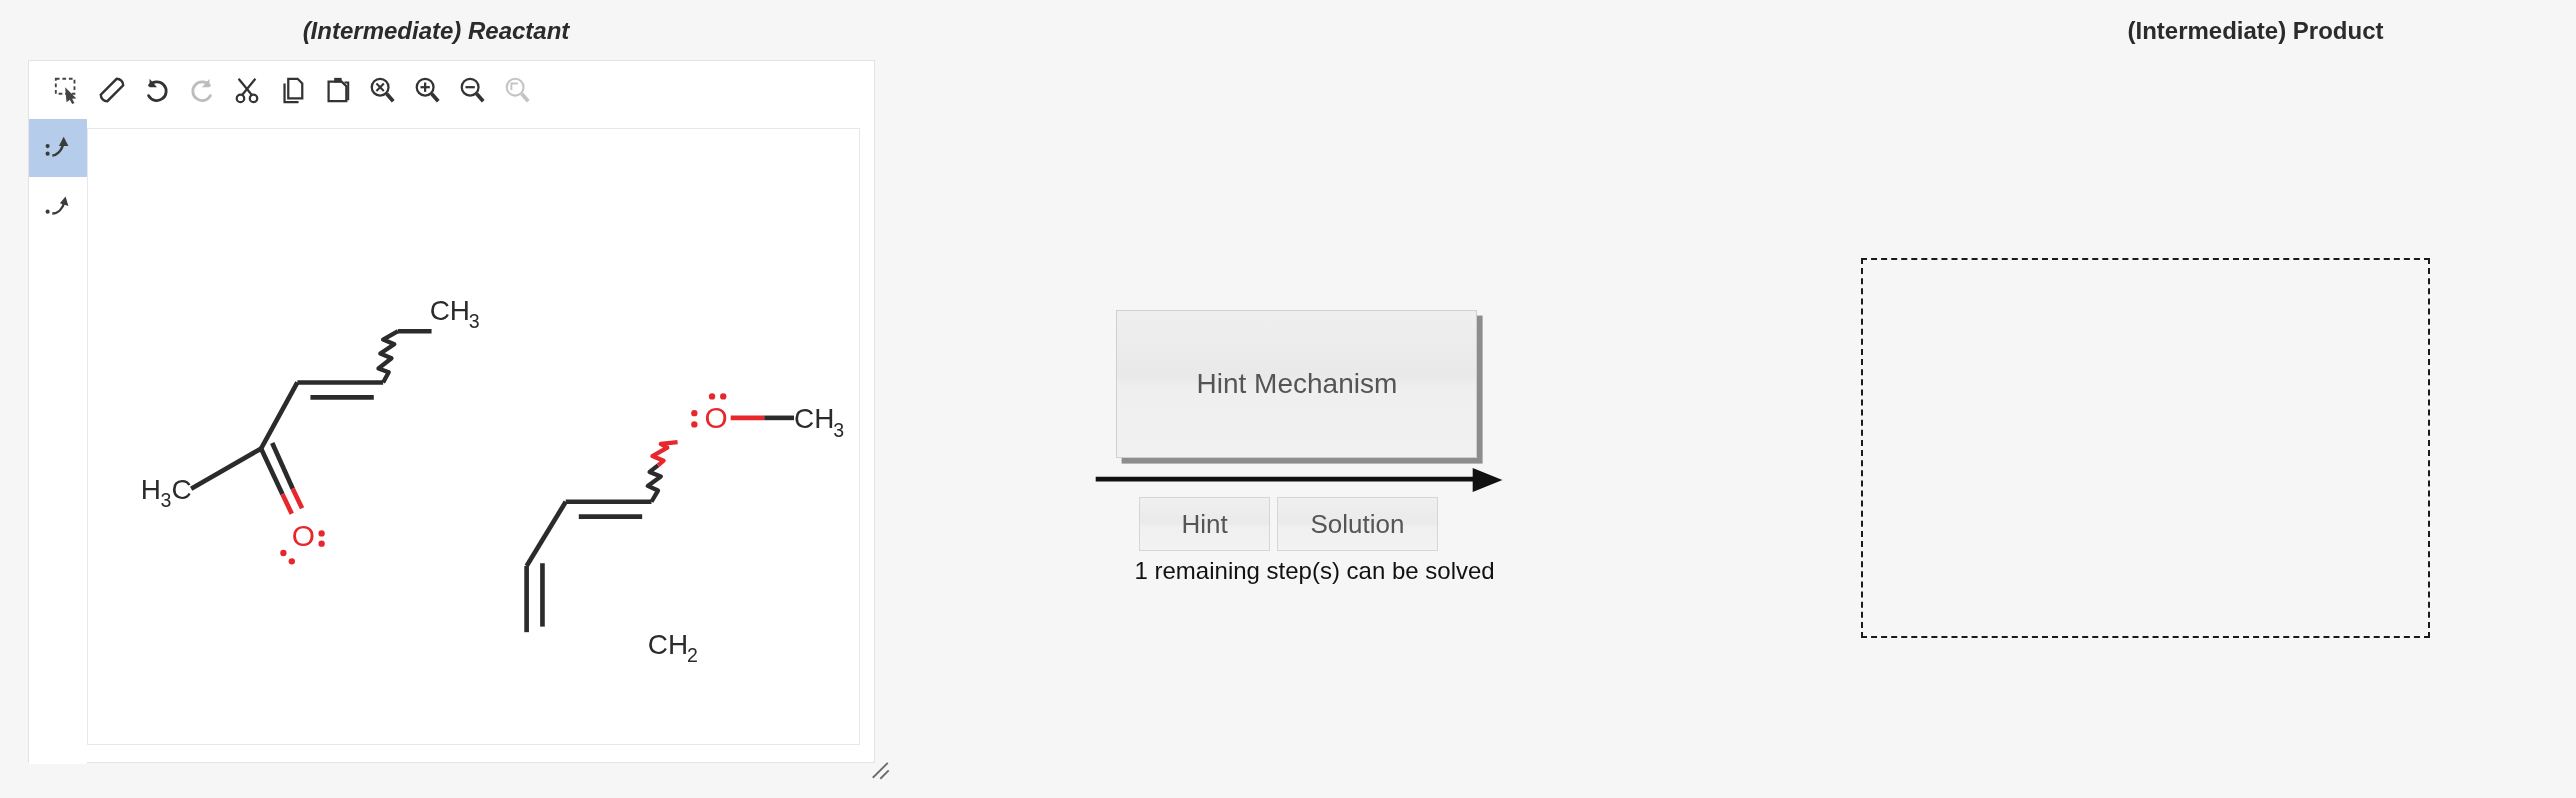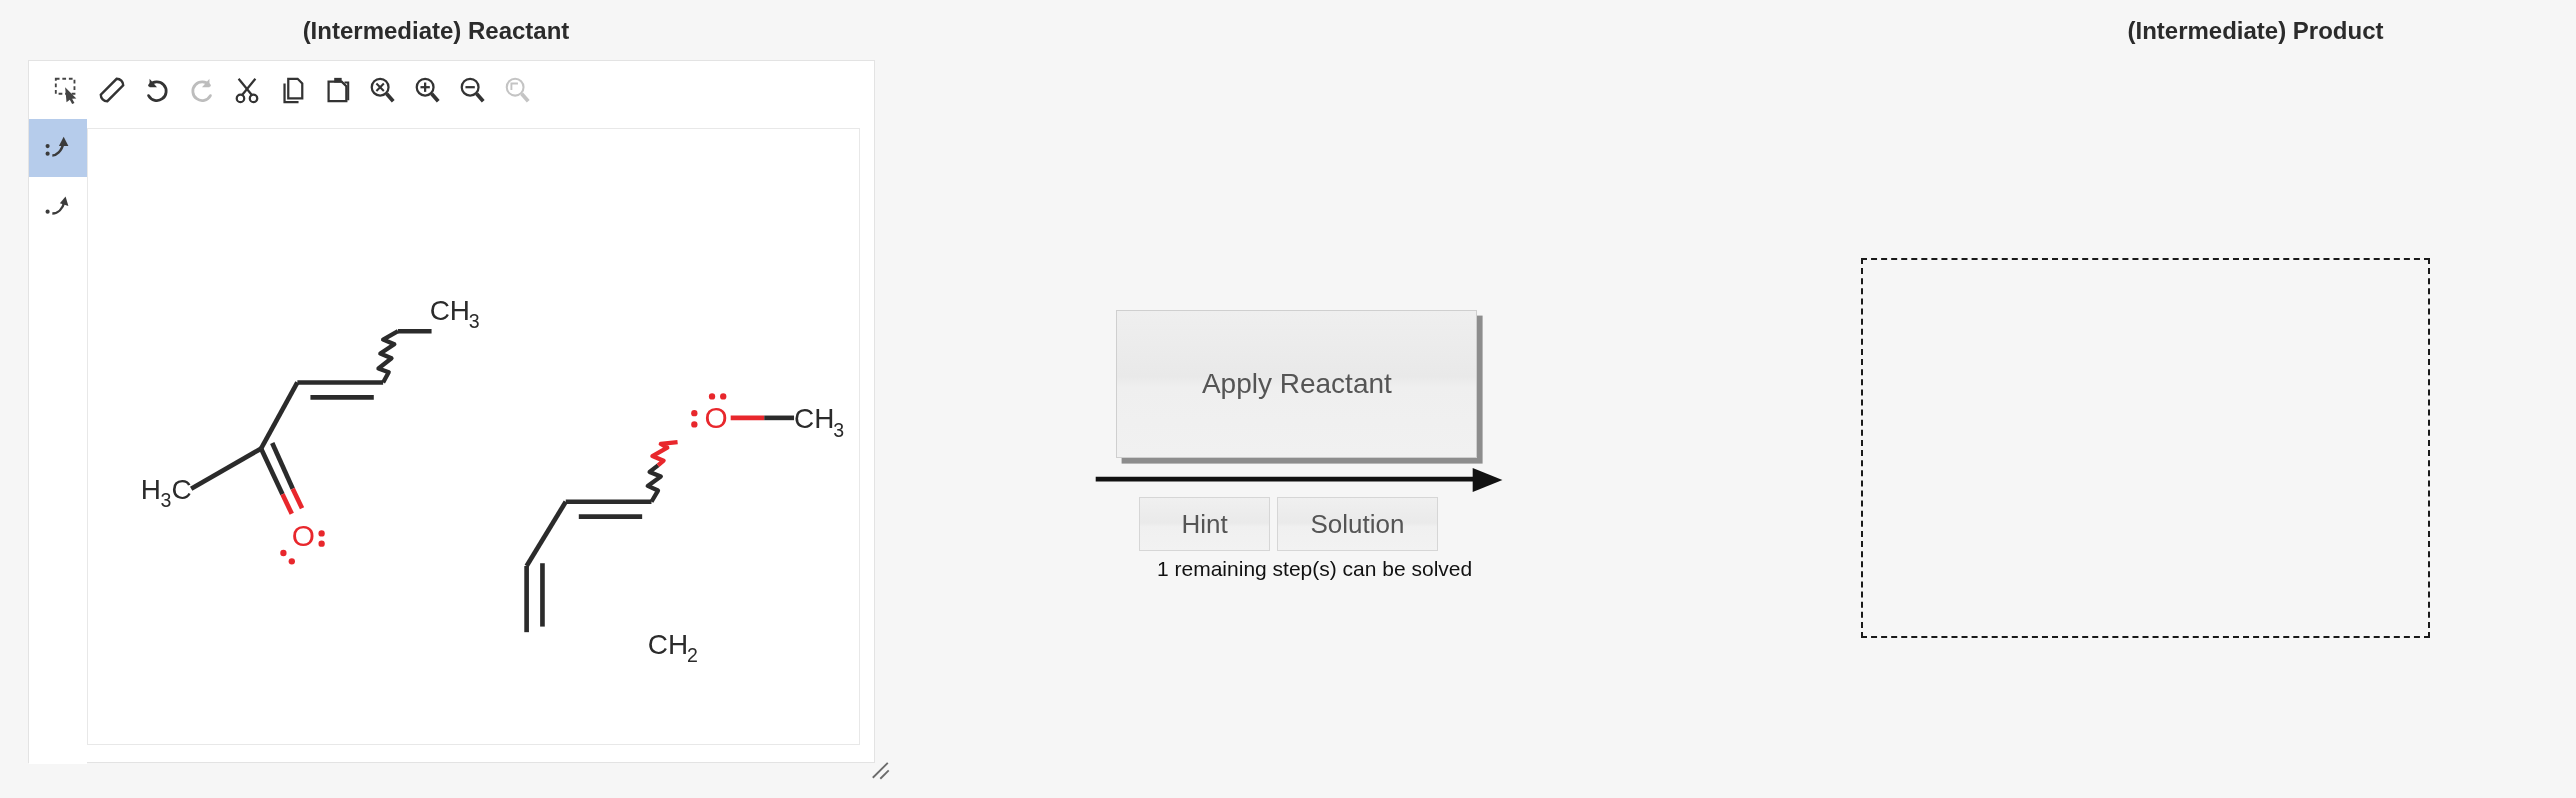--- a/index.html
+++ b/index.html
@@ -16,21 +16,21 @@
   }
 
   
   .col-title {
     position: absolute;
     font-size: 24px;
     font-weight: bold;
     color: #2b2b2b;
     white-space: nowrap;
   }
-  #reactant-title { left: 0; top: 17px; width: 872px; text-align: center; }
+  #reactant-title { left: 0; top: 17px; width: 872px; text-align: center; font-style: italic; }
   #product-title  { left: 1956px; top: 17px; width: 599px; text-align: center; }
 
   
   #editor-panel {
     position: absolute;
     left: 28px;
     top: 60px;
     width: 847px;
     height: 703px;
     background: #ffffff;
@@ -150,21 +150,21 @@
   }
   #hint-button     { left: 45px;  width: 131px; }
   #solution-button { left: 183px; width: 161px; }
 
   #status-text {
     position: absolute;
     left: -22.4px;
     top: 258px;
     width: 486px;
     text-align: center;
-    font-size: 21px;
+    font-size: 24px;
     color: #111111;
     white-space: nowrap;
   }
 
   
   #product-dropzone {
     position: absolute;
     left: 1861px;
     top: 258px;
     width: 569px;
@@ -361,21 +361,21 @@
 
 <div id="resize-grip">
   <svg width="20.6" height="20.6" viewBox="0 0 22 22">
     <line x1="3" y1="19" x2="19" y2="3" stroke="#6b6b6b" stroke-width="2"></line>
     <line x1="11" y1="20" x2="20" y2="11" stroke="#6b6b6b" stroke-width="2"></line>
   </svg>
 </div>
 
 <div id="center-area">
 
-  <div id="apply-mechanism-button">Apply Reactant</div>
+  <div id="apply-mechanism-button">Hint Mechanism</div>
 
   <svg id="reaction-arrow" viewBox="0 0 440 28">
     <line x1="0" y1="13" x2="412" y2="13" stroke="#111111" stroke-width="5"></line>
     <path d="M406 1 L438 14 L406 27 Z" fill="#111111"></path>
   </svg>
 
   <div id="hint-button">Hint</div>
 
   <div id="solution-button">Solution</div>
 

